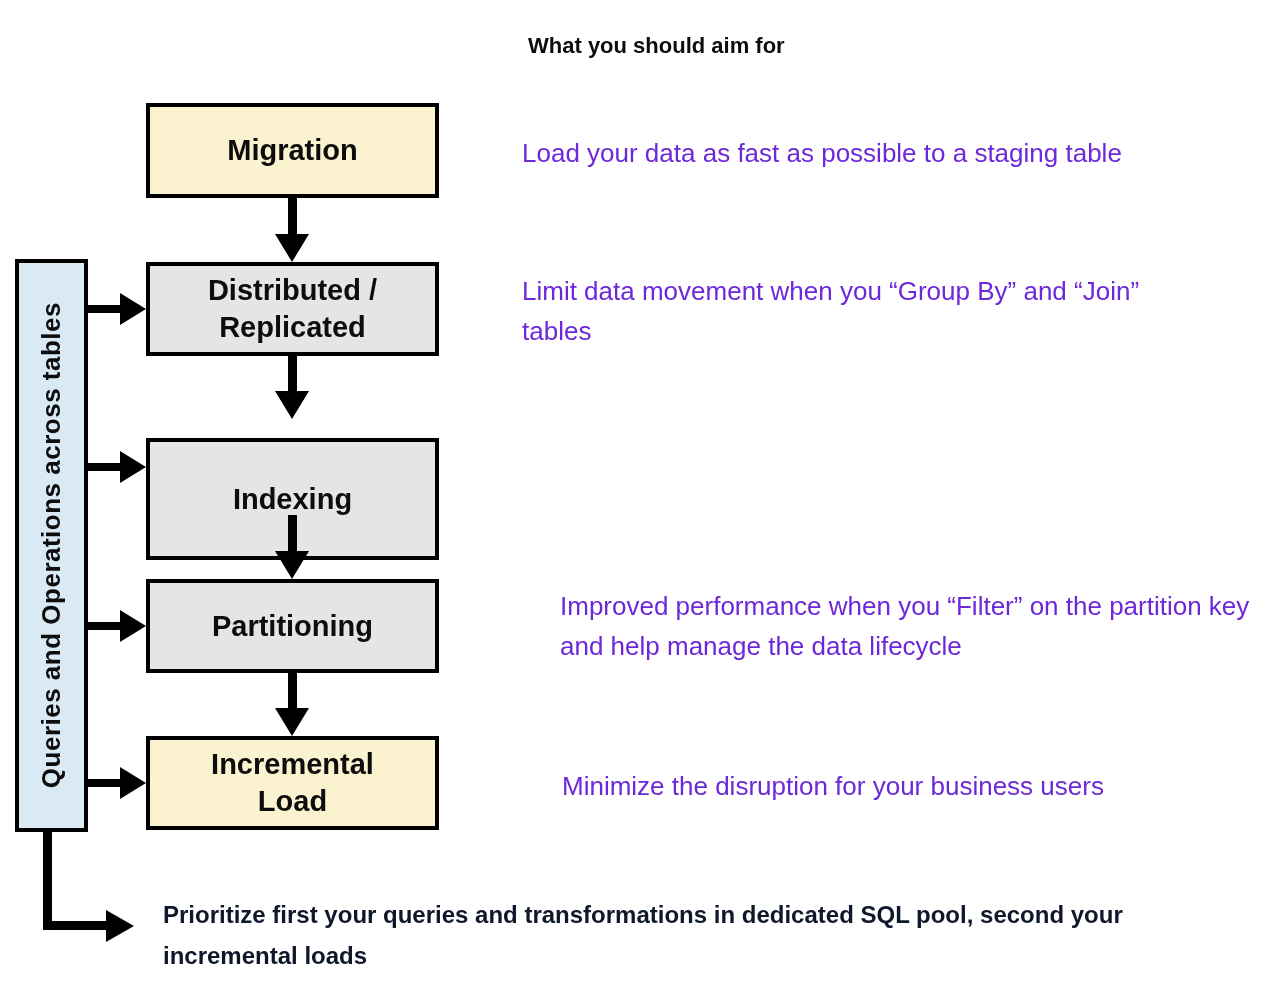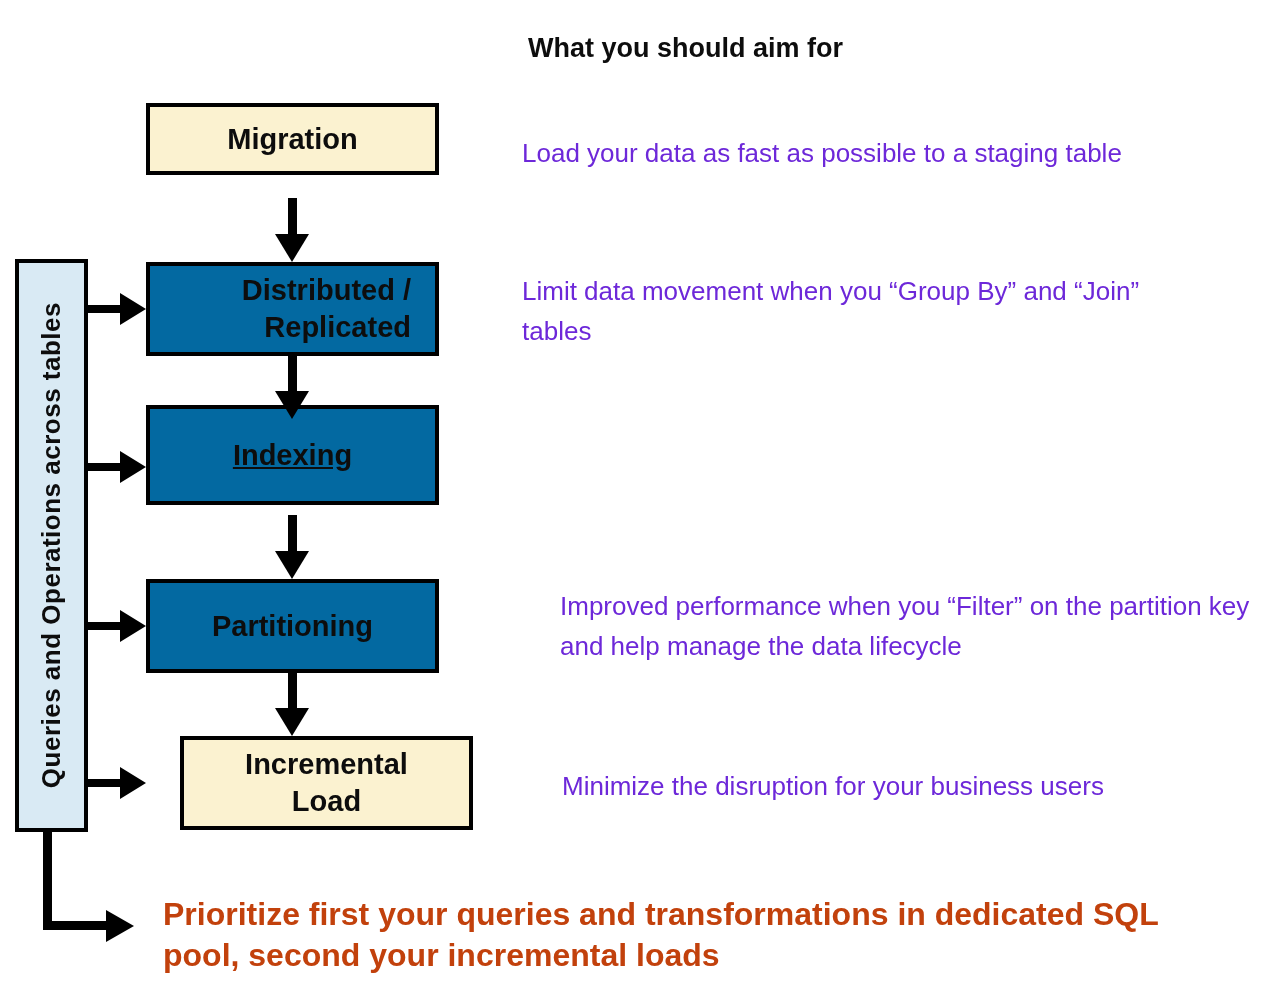--- a/index.html
+++ b/index.html
@@ -9,21 +9,21 @@
     position: relative;
     width: 1278px;
     height: 1000px;
     background: #ffffff;
     overflow: hidden;
   }
   .page-title {
     position: absolute;
     left: 528px;
     top: 33px;
-    font-size: 27px;
+    font-size: 22px;
     font-weight: bold;
     color: #0d0d0d;
     white-space: nowrap;
   }
   
   .flow-box {
     position: absolute;
     left: 146px;
     width: 293px;
     border: 4px solid #000000;
@@ -31,26 +31,26 @@
     align-items: center;
     justify-content: center;
     text-align: center;
     font-size: 29px;
     font-weight: bold;
     color: #0d0d0d;
     line-height: 37px;
     padding: 4px 24px;
   }
   .fill-milestone { background: #FBF2D0; }
-  .fill-step { background: #0369a1; text-align: right; }
-  #box-migration     { top: 103px; height: 72px; }
+  .fill-step { background: #e5e5e5; }
+  #box-migration     { top: 103px; height: 95px; }
   #box-distributed   { top: 262px; height: 94px; }
-  #box-indexing      { top: 405px; height: 100px; text-decoration: underline; }
+  #box-indexing      { top: 438px; height: 122px; }
   #box-partitioning  { top: 579px; height: 94px; }
-  #box-incremental   { top: 736px; height: 94px; margin-left: 34px; }
+  #box-incremental   { top: 736px; height: 94px; }
 
   
   .sidebar-box {
     position: absolute;
     left: 15px;
     top: 259px;
     width: 73px;
     height: 573px;
     background: #D9EAF4;
     border: 4px solid #000000;
@@ -139,23 +139,23 @@
   #desc-1 { top: 271px; width: 675px; }
   #desc-2 { top: 428px; width: 710px; }
   #desc-3 { top: 586px; width: 690px; margin-left: 38px; }
   #desc-4 { top: 766px; width: 720px; margin-left: 40px; }
 
   .footer-note {
     position: absolute;
     left: 163px;
     top: 894px;
     width: 1005px;
-    font-size: 32px;
-    font-weight: bold;
-    color: #c2410c;
+    font-size: 24px;
+    font-weight: bold;
+    color: #0f172a;
     line-height: 41px;
   }
 </style>
 </head>
 <body>
 
 <div class="canvas">
 
   <div class="page-title">What you should aim for</div>
 

